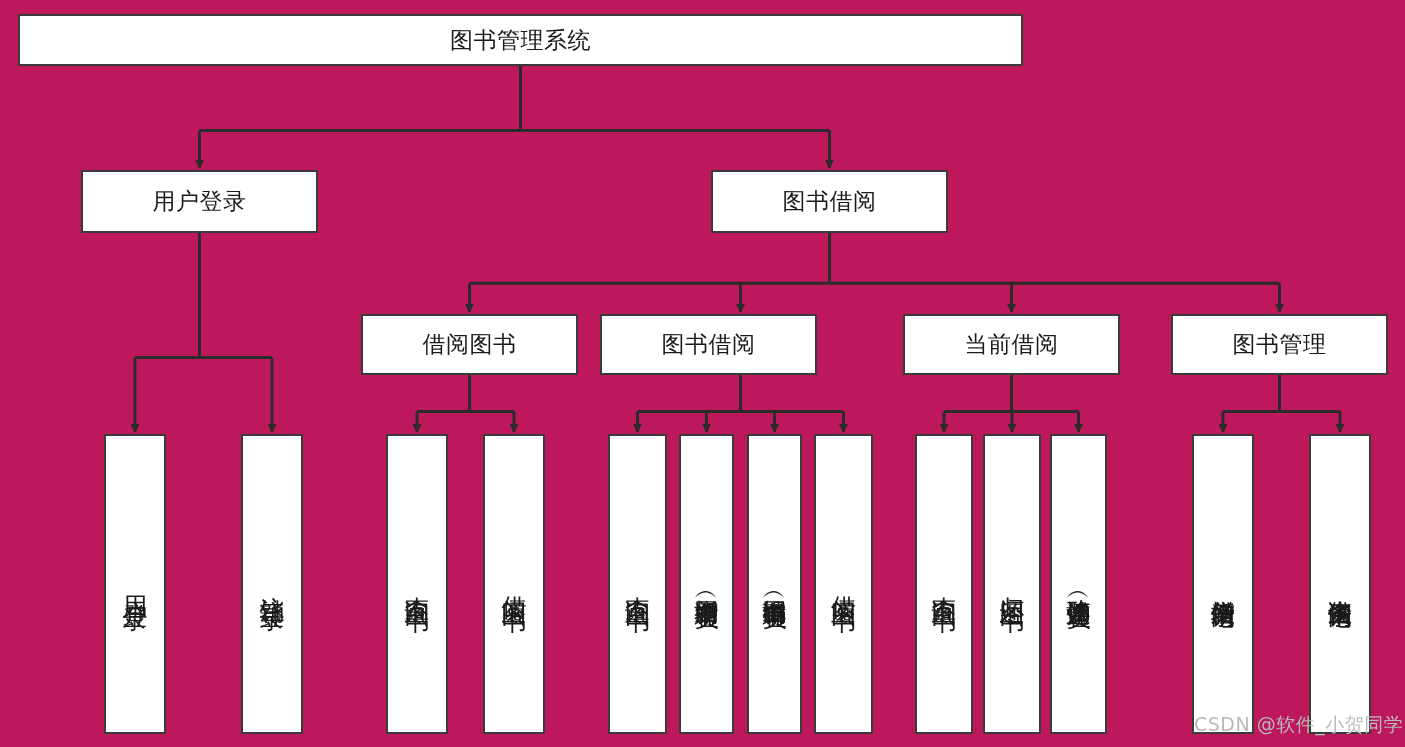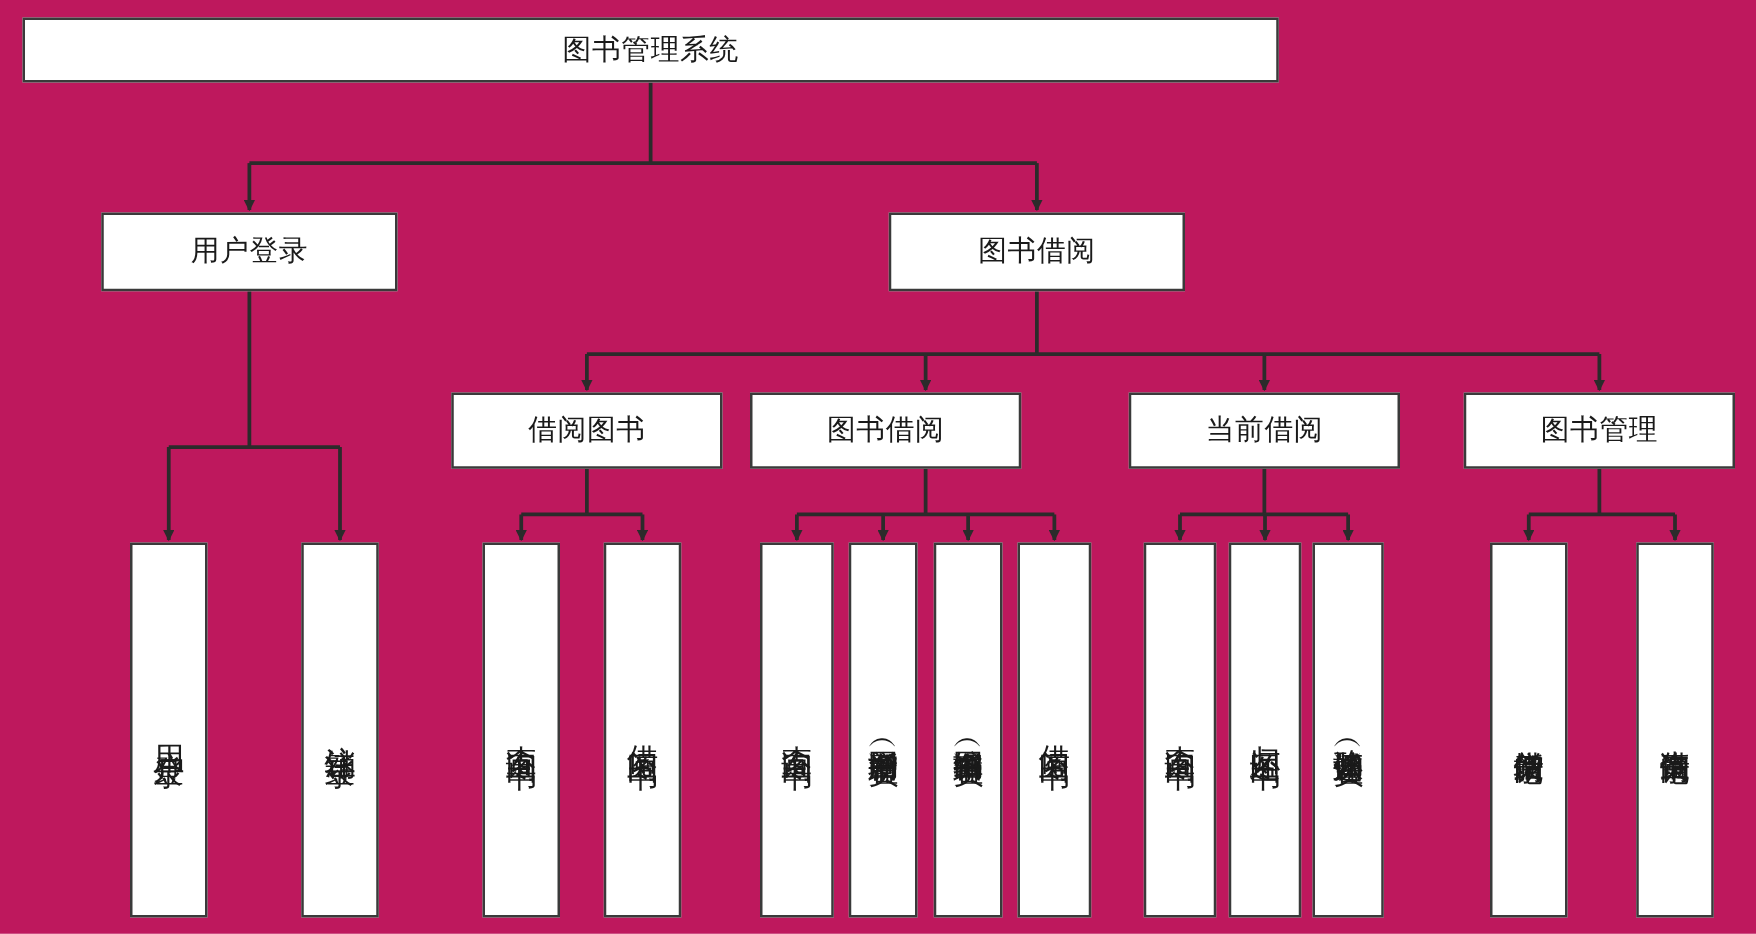--- a/index.html
+++ b/index.html
@@ -173,13 +173,14 @@
         <span class="label">确认归还（管理员）</span>
       </div>
       <div class="node vertical tight" style="left: 1192px; top: 434px; width: 62px; height: 300px;">
         <span class="label">新增借阅记录</span>
       </div>
       <div class="node vertical tight" style="left: 1309px; top: 434px; width: 62px; height: 300px;">
         <span class="label">查询借阅记录</span>
       </div>
     </div>
 
+  <div class="watermark" style="left:1194px; top:712px;">CSDN @软件_小贺同学</div>
 </div>
 
 </body></html>

